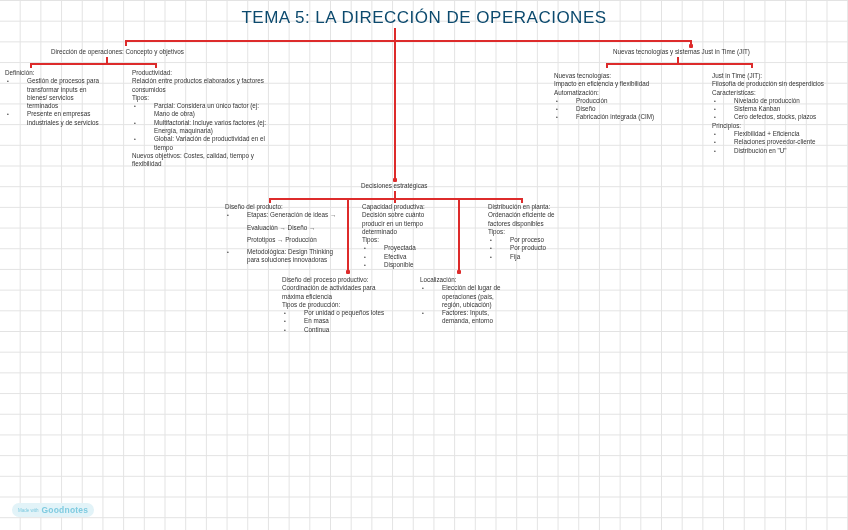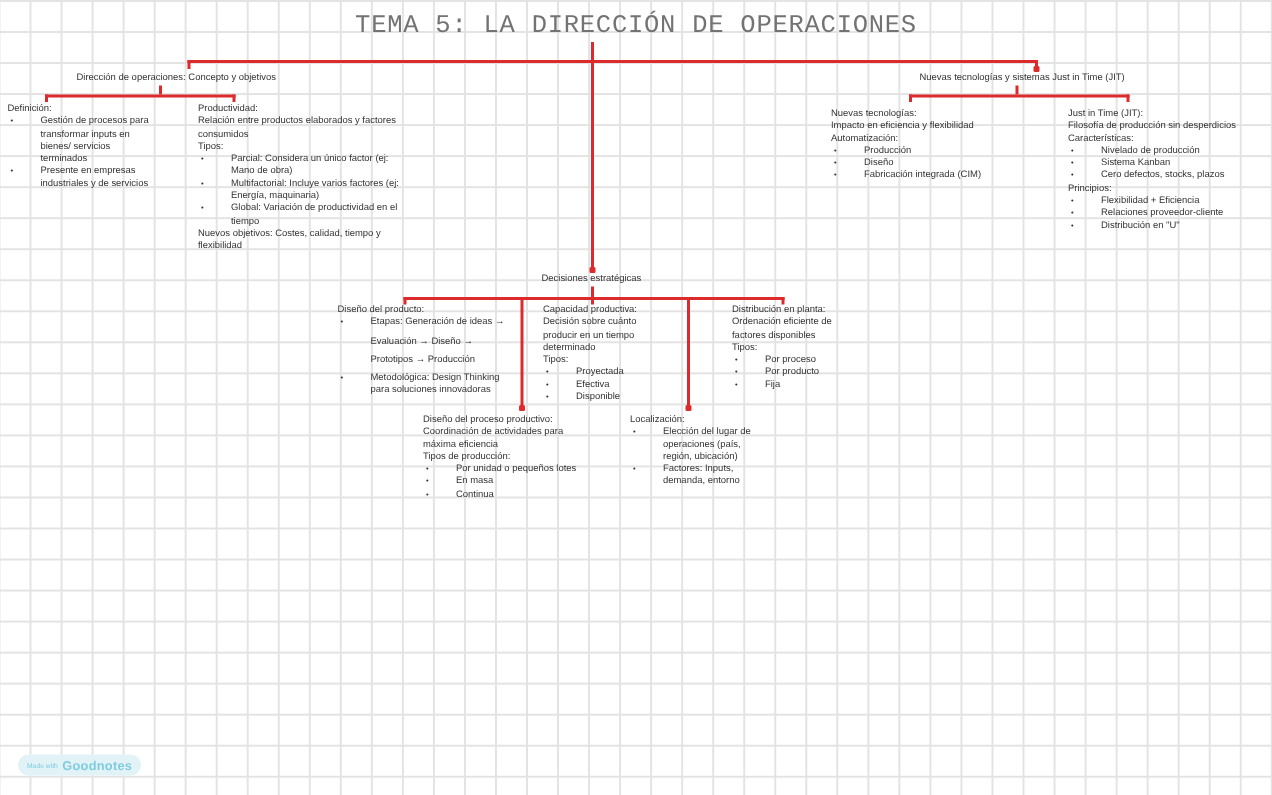--- a/index.html
+++ b/index.html
@@ -9,22 +9,22 @@
       background-image:
         linear-gradient(to right, #e3e3e3 1px, transparent 1px),
         linear-gradient(to bottom, #e3e3e3 1px, transparent 1px);
       background-size: 20.7px 20.7px;
       background-position: -1px 0;
       font-family: "Liberation Sans", sans-serif;
       color: #3a3a3a;
     }
     .title {
       position: absolute; left: 0; width: 848px; top: 8px; text-align: center;
-      font-family: Liberation Mono, monospace; font-size: 17px; letter-spacing: 0.5px;
-      color: #737373; font-weight: normal;
+      font-family: Liberation Sans, sans-serif; font-size: 17px; letter-spacing: 0.5px;
+      color: #0c4a6e; font-weight: normal;
     }
     .ln { position: absolute; background: #dd2b2b; }
     .h { height: 2px; }
     .v { width: 2px; }
     .dot { position: absolute; width: 4px; height: 4px; background: #dd2b2b; border-radius: 1px; }
     .txt { position: absolute; font-size: 6.3px; line-height: 8.3px; color: #333; white-space: nowrap; }
     .node { position: absolute; font-size: 6.3px; line-height: 8.3px; color: #333; }
     .node .row { white-space: nowrap; }
     .bl { position: relative; padding-left: 22px; white-space: nowrap; }
     .bl::before { content: "\2022"; position: absolute; left: 2px; top: 0; font-size: 5px; }

